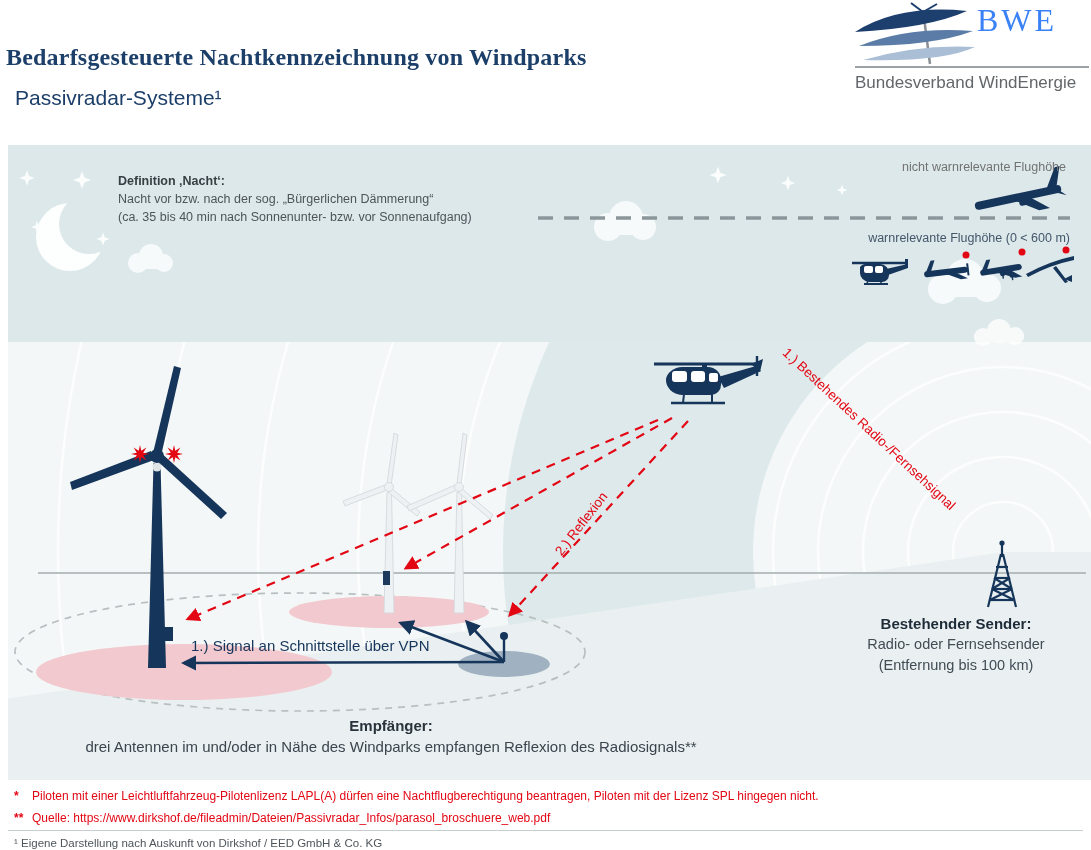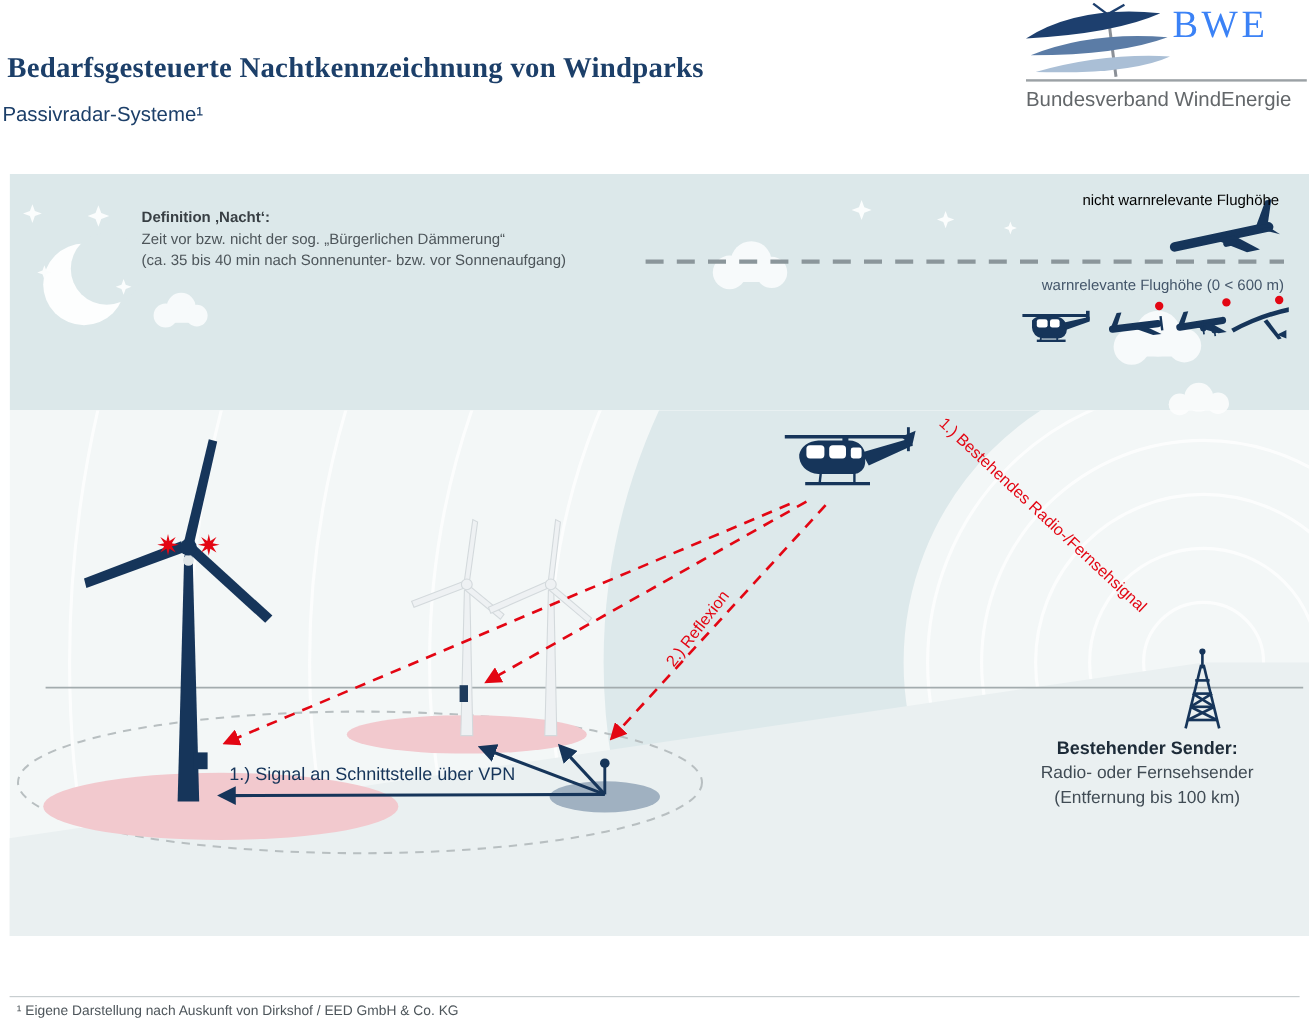--- a/index.html
+++ b/index.html
@@ -7,36 +7,36 @@
     width:1091px;height:850px;position:relative;background:#ffffff;
     font-family:"Liberation Sans", sans-serif;overflow:hidden;
     -webkit-font-smoothing:antialiased;
   }
   .abs{position:absolute;}
   
   .page-title{
     left:6px;top:44px;font-family:"Liberation Serif", serif;font-size:24px;
     font-weight:600;color:#1c3f69;letter-spacing:.2px;white-space:nowrap;
   }
-  .page-subtitle{left:2px;top:86px;font-size:17px;color:#1c3f69;}
+  .page-subtitle{left:15px;top:86px;font-size:21px;color:#1c3f69;}
   
   .logo{left:851px;top:2px;width:240px;height:100px;}
   .logo-acronym{
     left:126px;top:0px;font-family:"Liberation Serif", serif;font-size:32px;
     color:#3b82f6;letter-spacing:3px;
   }
   .logo-rule{left:4px;top:64px;width:234px;border-top:2px solid #9ba1a5;}
   .logo-name{left:4px;top:71px;font-size:17px;color:#63676a;white-space:nowrap;}
   
   .diagram{left:8px;top:145px;width:1083px;height:635px;}
   .diagram svg{position:absolute;left:0;top:0;}
   .lbl{position:absolute;white-space:nowrap;}
   .def-block{left:110px;top:27px;font-size:12.5px;line-height:18px;color:#4d555a;}
   .def-title{font-weight:bold;color:#383f44;}
-  .alt-high{right:25px;top:15px;font-size:12.5px;color:#000000;}
+  .alt-high{right:25px;top:15px;font-size:12.5px;color:#737373;}
   .alt-low{right:21px;top:86px;font-size:12.5px;color:#44566a;margin-left:16px;}
   .step1{left:782px;top:200px;font-size:13.5px;color:#e30613;
          transform:rotate(43deg);transform-origin:0 0;}
   .step2{left:544px;top:404px;font-size:13.5px;color:#e30613;
          transform:rotate(-52deg);transform-origin:0 0;}
   .step3{left:183px;top:492px;font-size:15px;color:#16355a;}
   .sender-block{left:823px;top:468px;width:250px;text-align:center;
                 font-size:14.5px;line-height:21px;color:#414c55;}
   .sender-title{font-weight:bold;font-size:15px;color:#1d2b38;text-align:center;}
   .empf-block{left:30px;top:570px;width:706px;text-align:center;
@@ -267,36 +267,42 @@
     <line x1="676" y1="249" x2="675" y2="258" stroke="#16355a" stroke-width="2"></line>
     <line x1="704" y1="249" x2="704" y2="258" stroke="#16355a" stroke-width="2"></line>
     <rect x="664" y="226" width="15" height="11" rx="3" fill="#ffffff"></rect>
     <rect x="683" y="226" width="14" height="11" rx="3" fill="#ffffff"></rect>
     <rect x="701" y="228" width="9" height="9" rx="2" fill="#ffffff"></rect>
   </g>
 </svg>
 
   <div class="lbl def-block">
     <div class="def-title">Definition ‚Nacht‘:</div>
-    <div>Zeit vor bzw. nicht der sog. „Bürgerlichen Dämmerung“</div>
+    <div>Nacht vor bzw. nach der sog. „Bürgerlichen Dämmerung“</div>
     <div>(ca. 35 bis 40 min nach Sonnenunter- bzw. vor Sonnenaufgang)</div>
   </div>
 
   <div class="lbl alt-high">nicht warnrelevante Flughöhe</div>
   <div class="lbl alt-low">warnrelevante Flughöhe (0 &lt; 600 m)</div>
 
   <div class="lbl step1">1.) Bestehendes Radio-/Fernsehsignal</div>
   <div class="lbl step2">2.) Reflexion</div>
   <div class="lbl step3">1.) Signal an Schnittstelle über VPN</div>
 
   <div class="lbl sender-block">
     <div class="sender-title">Bestehender Sender:</div>
     <div>Radio- oder Fernsehsender</div>
     <div>(Entfernung bis 100 km)</div>
   </div>
 
+  <div class="lbl empf-block">
+    <div class="empf-title">Empfänger:</div>
+    <div>drei Antennen im und/oder in Nähe des Windparks empfangen Reflexion des Radiosignals**</div>
+  </div>
 </div>
 
 <div class="abs rednotes">
+  <div><span class="mark">*</span><span>Piloten mit einer Leichtluftfahrzeug-Pilotenlizenz LAPL(A) dürfen eine Nachtflugberechtigung beantragen, Piloten mit der Lizenz SPL hingegen nicht.</span></div>
+  <div><span class="mark">**</span><span>Quelle: https://www.dirkshof.de/fileadmin/Dateien/Passivradar_Infos/parasol_broschuere_web.pdf</span></div>
 </div>
 
 <div class="abs foot-rule"></div>
 <div class="abs source-note">¹ Eigene Darstellung nach Auskunft von Dirkshof / EED GmbH &amp; Co. KG</div>
 
 </body></html>

